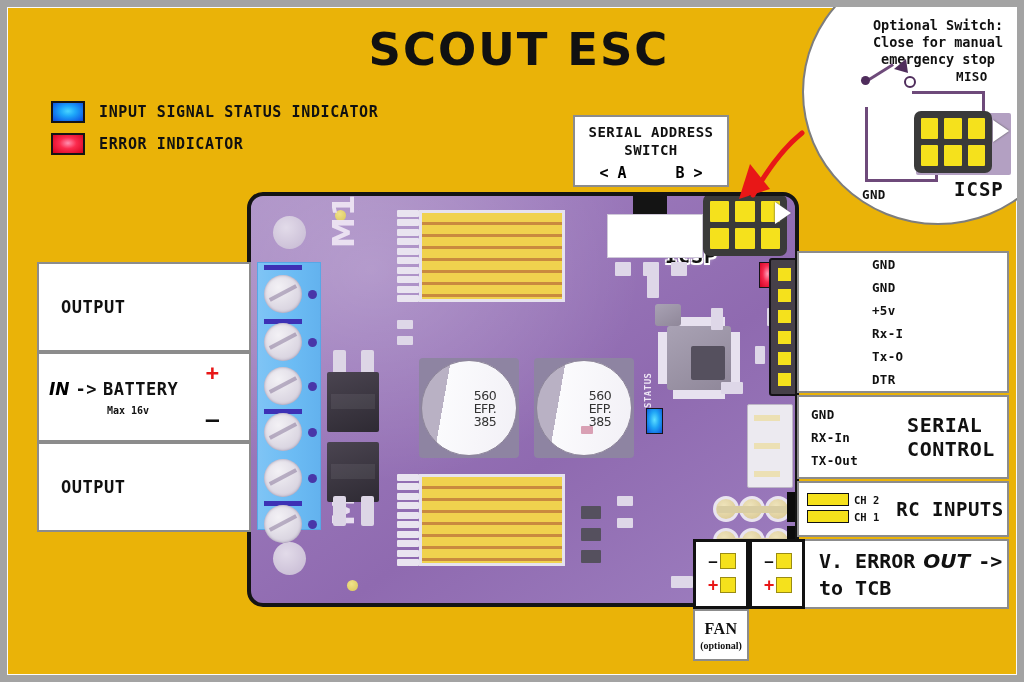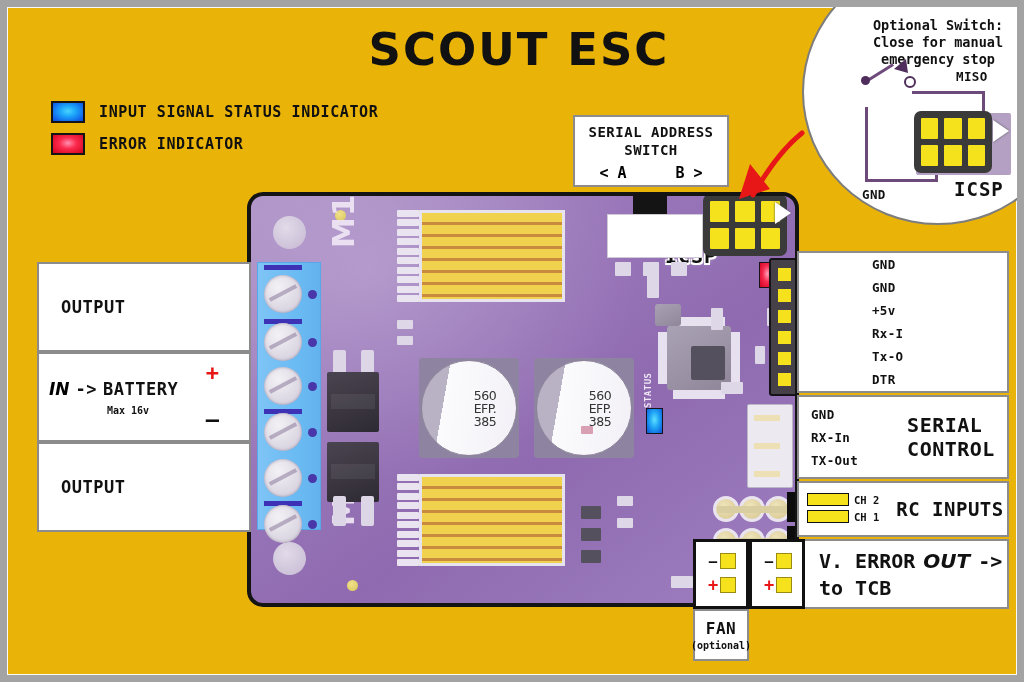--- a/index.html
+++ b/index.html
@@ -479,18 +479,18 @@
     <div style="display:flex;align-items:center;margin:3px 0;">
       <span style="font-size:14px;font-weight:bold;color:#111;width:14px;text-align:center;">–</span>
       <span class="pad-sq"></span>
     </div>
     <div style="display:flex;align-items:center;margin:3px 0;">
       <span class="plus" style="font-size:17px;width:14px;text-align:center;">+</span>
       <span class="pad-sq"></span>
     </div>
   </div>
 
-  <div class="box" style="left:686px;top:602px;width:56px;height:52px;border-width:2px;border-color:#8c8c8c;align-items:center;">
+  <div class="box" style="left:686px;top:602px;width:56px;height:52px;border-width:2px;border-color:#8c8c8c;align-items:center;font-family:Liberation Serif, serif;">
     <div class="t-big" style="font-size:16px;">FAN</div>
     <div style="font-size:10px;font-weight:bold;color:#111;margin-top:2px;">(optional)</div>
   </div>
 
 </div>
 
 </body></html>

